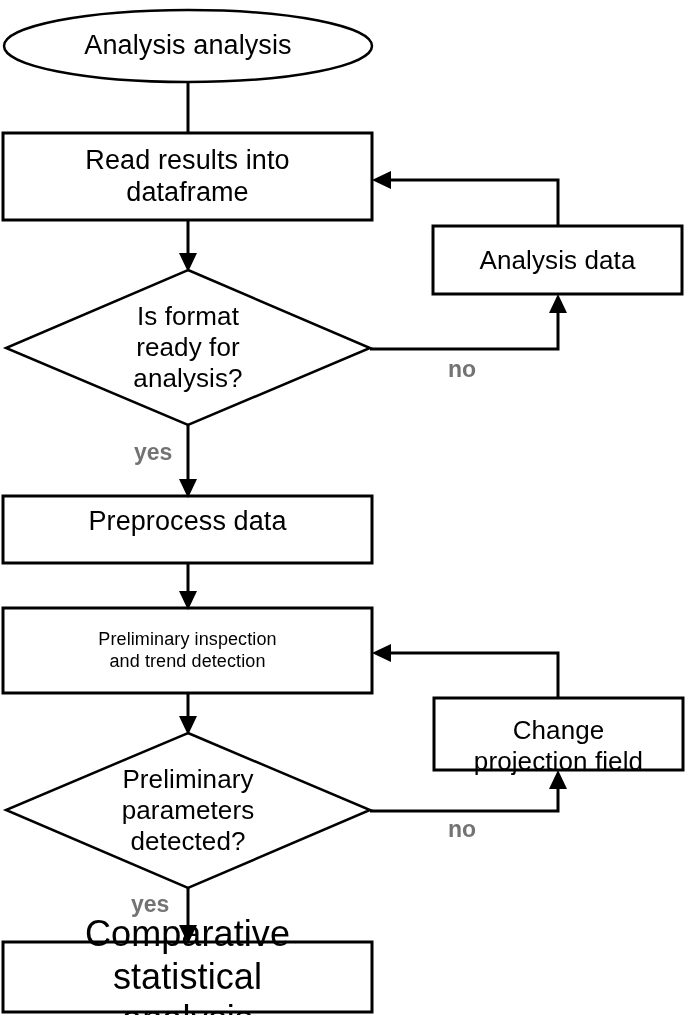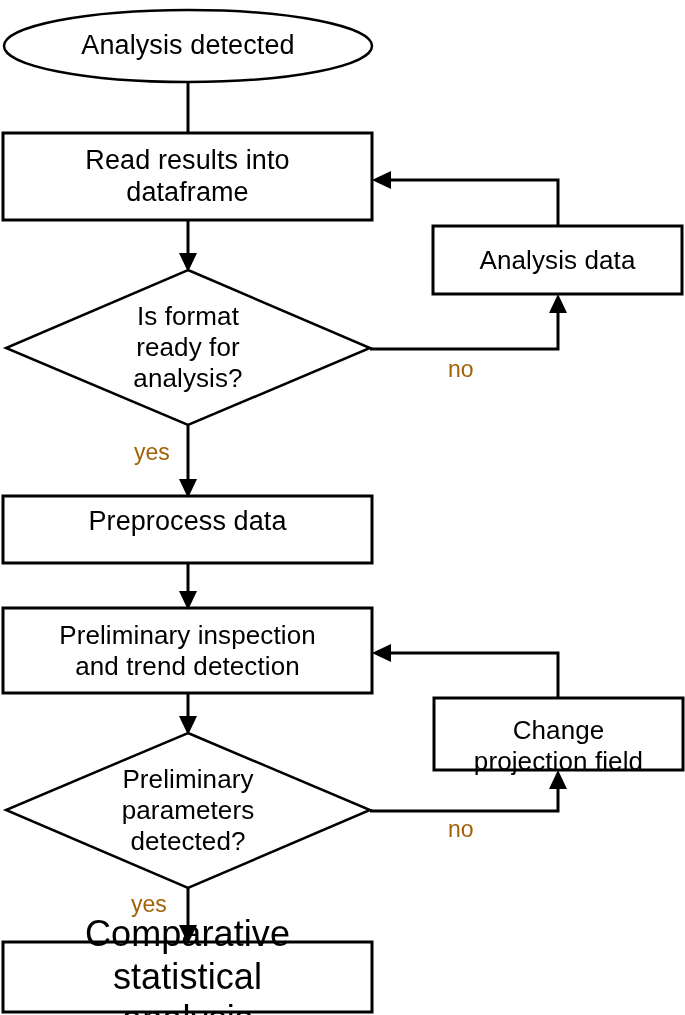--- a/index.html
+++ b/index.html
@@ -51,23 +51,23 @@
     color: #000000;
     font-family: "Liberation Sans", sans-serif;
     font-weight: 400;
     line-height: 1.18;
     letter-spacing: 0.1px;
     pointer-events: none;
     white-space: pre-line;
   }
   .edge-label {
     position: absolute;
-    color: #a16207;
+    color: #737373;
     font-family: "Liberation Sans", sans-serif;
-    font-weight: 400;
+    font-weight: 700;
     font-size: 23px;
     line-height: 1;
     white-space: nowrap;
   }
 </style>
 </head>
 <body>
 
 <div id="canvas">
 
@@ -115,34 +115,34 @@
     <polygon class="arrowhead" points="558,770 549,789 567,789"></polygon>
 
     <path class="connector" d="M 558 698 L 558 653 L 382 653"></path>
     <polygon class="arrowhead" points="372,653 391,644 391,662"></polygon>
 
     <path class="connector" d="M 188 888 L 188 934"></path>
     <polygon class="arrowhead" points="188,944 179,925 197,925"></polygon>
 
   </svg>
 
-  <div class="node-label" style="left:28px; top:10px; width:320px; height:72px; font-size:27px;">Analysis detected</div>
+  <div class="node-label" style="left:28px; top:10px; width:320px; height:72px; font-size:27px;">Analysis analysis</div>
 
   <div class="node-label" style="left:10px; top:133px; width:355px; height:87px; font-size:27px;">Read results into
 dataframe</div>
 
   <div class="node-label" style="left:78px; top:280px; width:220px; height:135px; font-size:26px;">Is format
 ready for
 analysis?</div>
 
   <div class="node-label" style="left:440px; top:226px; width:235px; height:68px; font-size:26px;">Analysis  data</div>
 
   <div class="node-label" style="left:10px; top:496px; width:355px; height:52px; font-size:27px;">Preprocess data</div>
 
-  <div class="node-label" style="left:10px; top:608px; width:355px; height:85px; font-size:26px;">Preliminary inspection
+  <div class="node-label" style="left:10px; top:608px; width:355px; height:85px; font-size:18px;">Preliminary inspection
 and trend detection</div>
 
   <div class="node-label" style="left:70px; top:743px; width:236px; height:135px; font-size:26px;">Preliminary
 parameters
 detected?</div>
 
   <div class="node-label" style="left:441px; top:698px; width:235px; height:72px; font-size:26px;margin-top:12px;">Change
 projection field</div>
 
   <div class="node-label" style="left:10px; top:942px; width:355px; height:70px; font-size:36px;">Comparative  statistical

